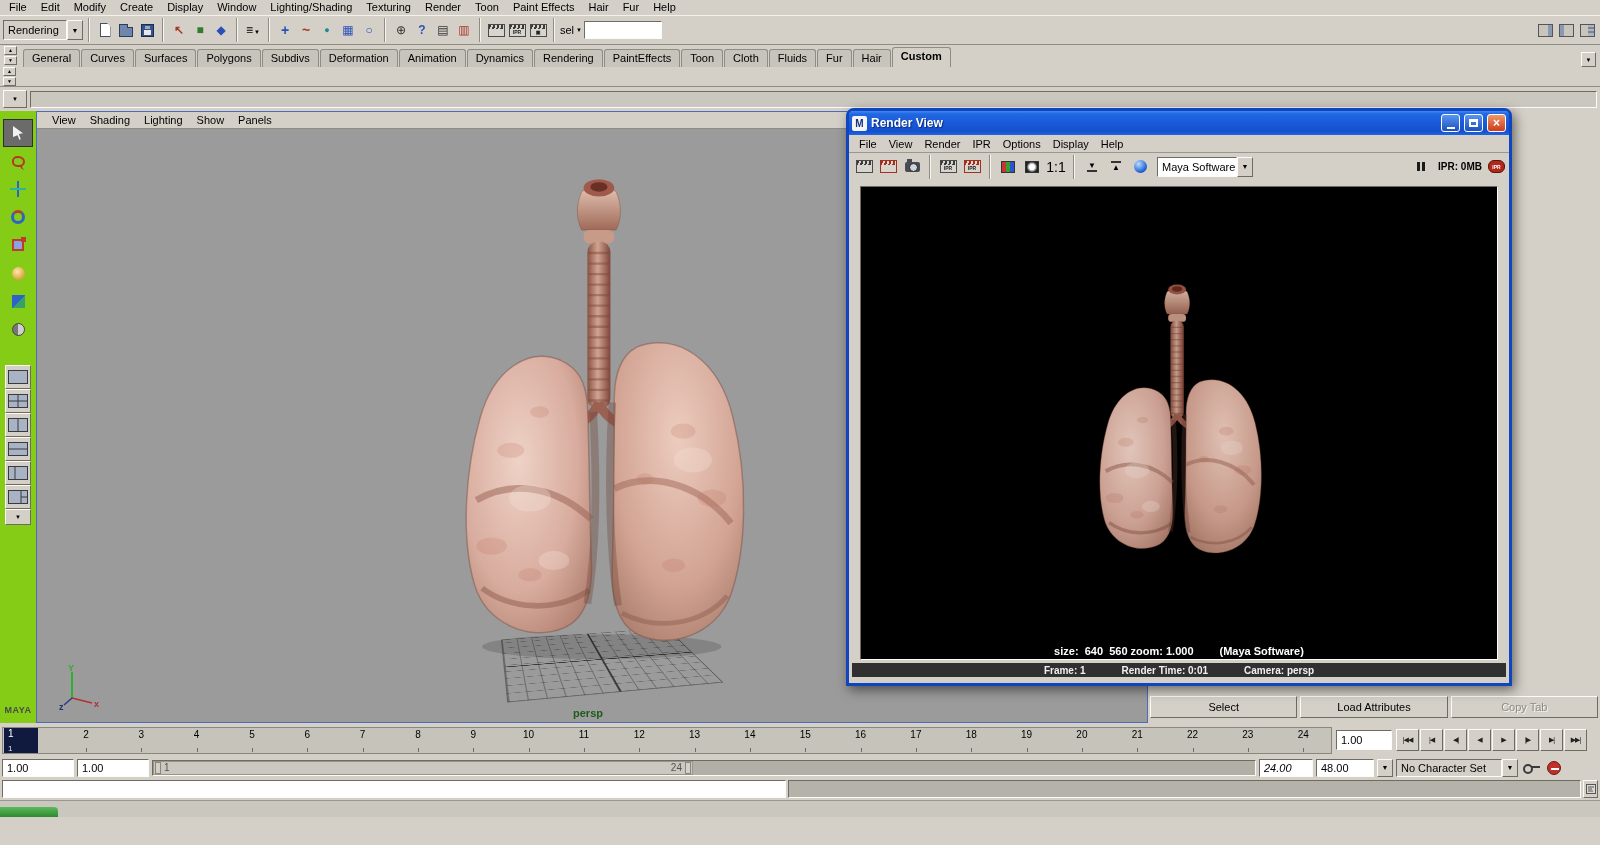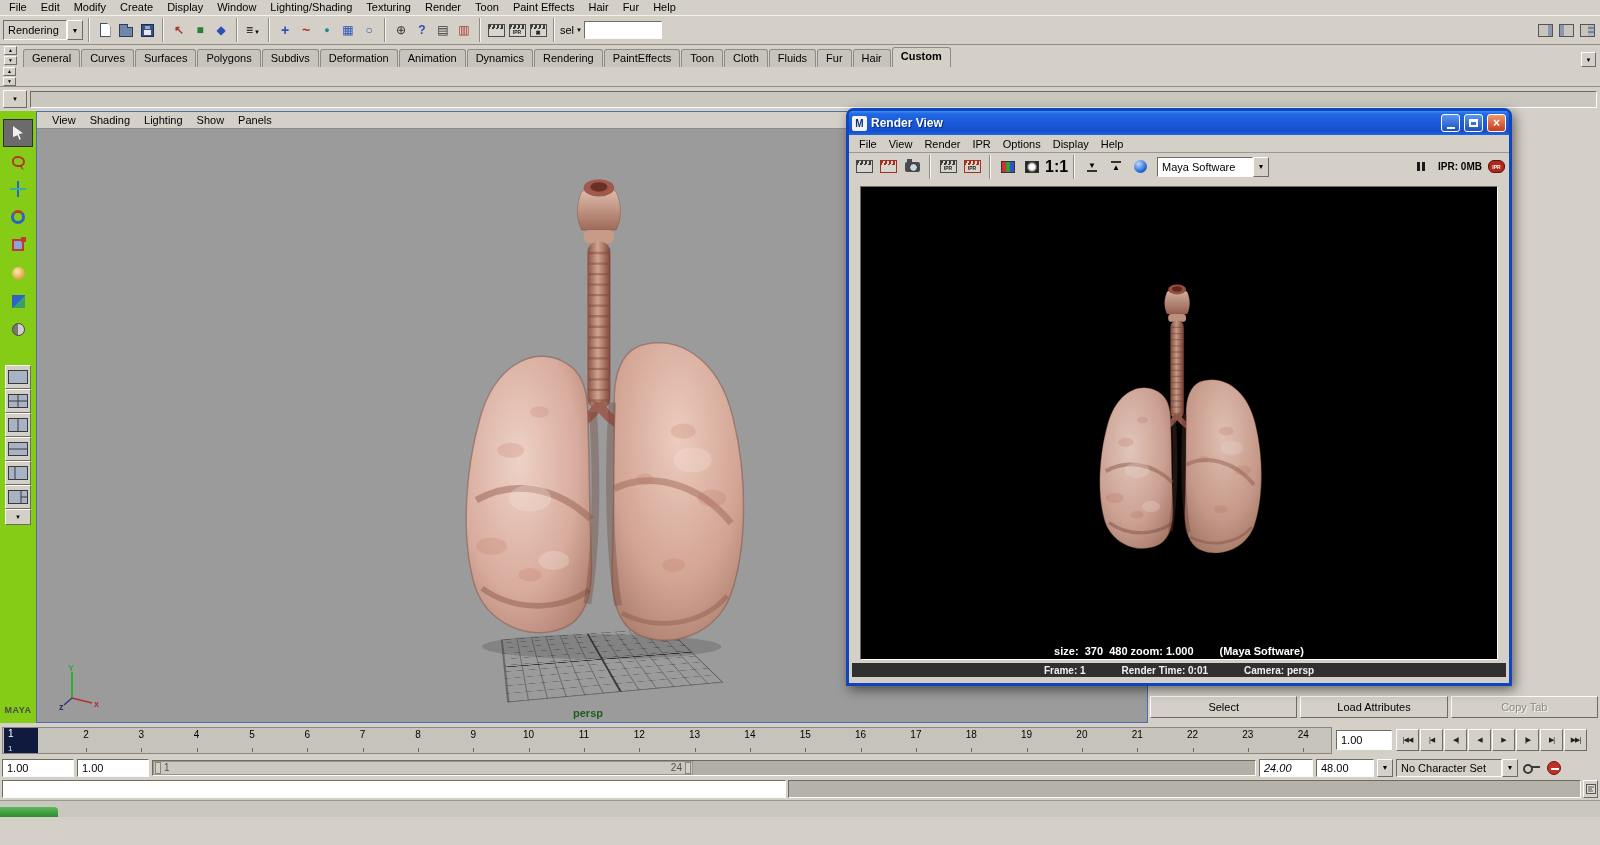--- a/index.html
+++ b/index.html
@@ -146,21 +146,21 @@
 .max-glyph{width:9px;height:8px;border:2px solid #fff;border-top-width:3px}
 .rv-menubar{flex:none;height:18px;display:flex;align-items:center;padding-left:4px;border-bottom:1px solid #9a978f}
 .rv-menubar .menu-item{line-height:18px;padding:0 6px}
 .rv-toolbar{flex:none;height:27px;display:flex;align-items:center;padding:0 4px;gap:2px}
 .ticon{width:22px;height:21px;display:grid;place-items:center;flex:none}
 .cam-shape{width:15px;height:10px;background:#4a4a52;border-radius:2px;position:relative}
 .cam-shape::before{content:"";position:absolute;left:4px;top:1px;width:7px;height:7px;border-radius:50%;background:#cfd4dc;border:1px solid #222}
 .cam-shape::after{content:"";position:absolute;top:-3px;left:2px;width:5px;height:3px;background:#4a4a52}
 .rgb-shape{width:14px;height:12px;border:1px solid #333;background:linear-gradient(90deg,#d03030 0 33%,#30a030 33% 66%,#3050d0 66%)}
 .alpha-shape{width:14px;height:12px;border:1px solid #333;background:radial-gradient(circle at 50% 50%,#fff 0 35%,#222 70%)}
-.ratio-label{font-size:16px;font-weight:bold}
+.ratio-label{font-size:14px;font-weight:normal}
 .keep-shape{font-size:8px;line-height:9px;border-bottom:2px solid #333;padding:0 1px}
 .remove-shape{font-size:8px;line-height:9px;border-top:2px solid #333;padding:0 1px}
 .ball-shape{width:13px;height:13px;border-radius:50%;background:radial-gradient(circle at 35% 30%,#b8dcff,#1a5cd0 70%)}
 .pause-shape{display:flex;gap:2px}
 .pause-shape i{width:3px;height:9px;background:#1a1a1a}
 .ipr-badge{width:17px;height:13px;border-radius:6px;background:#b02818;border:1px solid #5e120c;color:#fff;font-size:5px;font-weight:bold;display:grid;place-items:center}
 .ipr-mem{font-size:10px;font-weight:bold;margin:0 4px;white-space:nowrap}
 .rv-canvas{flex:1;margin:6px 11px 0;background:#000;border:1px solid;border-color:#6e6b63 #fcfbf8 #fcfbf8 #6e6b63;position:relative;overflow:hidden}
 .lungs-rv{position:absolute;left:197px;top:88px;filter:brightness(.92) contrast(1.06)}
 .rv-sizeline{position:absolute;left:0;right:0;bottom:2px;text-align:center;color:#fff;font-weight:bold;font-size:11px}
@@ -559,39 +559,39 @@
       <div class="ticon">
           <span class="keep-shape">▼</span>
         </div>
       <div class="ticon">
           <span class="remove-shape">▲</span>
         </div>
       <div class="ticon">
           <span class="ball-shape"></span>
         </div>
       <div class="combo" style="margin-left:4px">
-        <div class="cval white" style="width:96px;line-height:18px">Maya Software</div>
+        <div class="cval white" style="width:80px;line-height:18px">Maya Software</div>
         <div class="btn3d arrow-btn">▼</div>
       </div>
       <div class="spacer"></div>
       <div class="ticon">
           <span class="pause-shape">
             <i></i>
             <i></i>
           </span>
         </div>
       <span class="ipr-mem">IPR: 0MB</span>
       <div class="ipr-badge">IPR</div>
     </div>
     <div class="rv-canvas">
       <svg class="lungs-rv" width="236" height="290" viewBox="0 0 420 520">
           <use href="#lungsModel"></use>
         </svg>
       <div class="rv-sizeline">
-        <span class="pre">size:  370  480 zoom: 1.000</span><span class="note">(Maya Software)</span>
+        <span class="pre">size:  640  560 zoom: 1.000</span><span class="note">(Maya Software)</span>
       </div>
     </div>
     <div class="rv-status">
       <span>Frame: 1</span>
       <span>Render Time: 0:01</span>
       <span>Camera: persp</span>
     </div>
     <div class="rv-bottom-pad"></div>
   </div>
 

